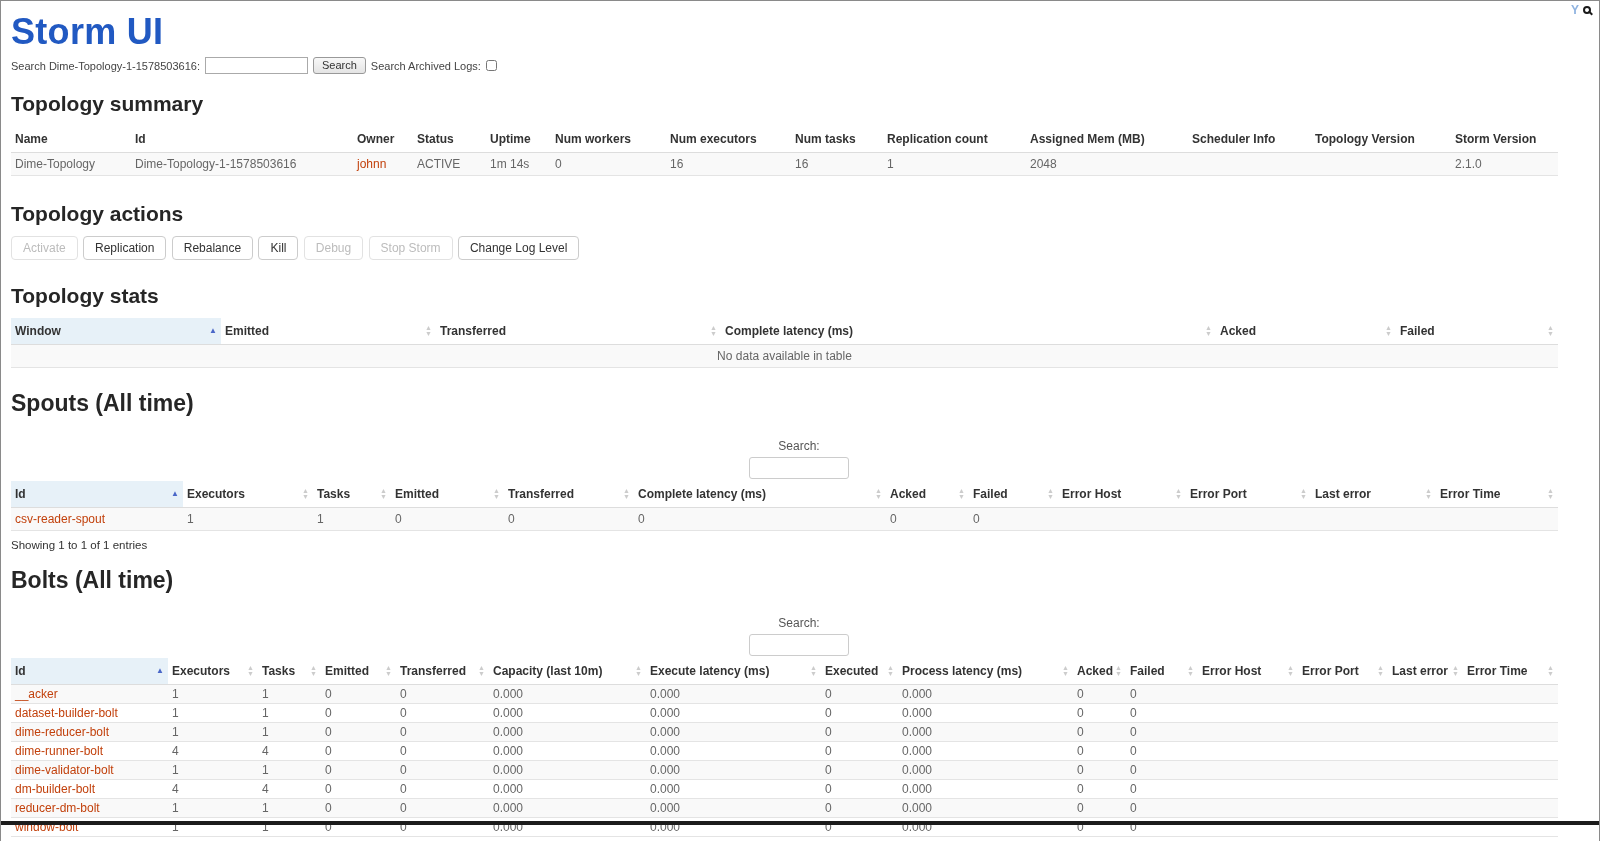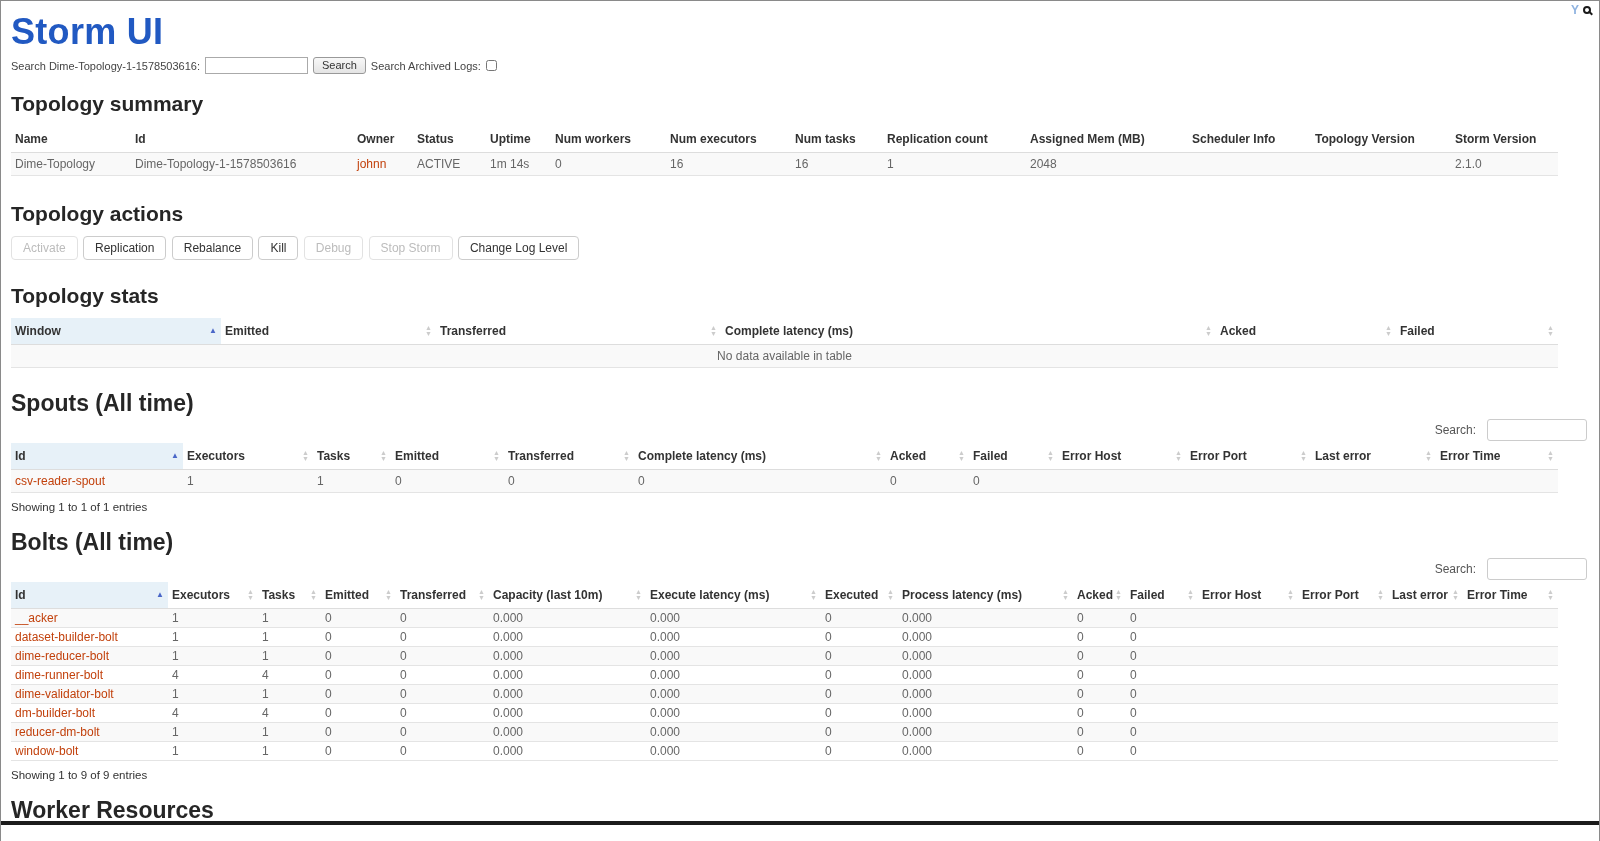--- a/index.html
+++ b/index.html
@@ -40,21 +40,21 @@
   td.center { text-align:center; }
 
   .si { position:absolute; right:4px; top:50%; transform:translateY(-50%); line-height:6px; color:#ccc; font-size:7px; text-align:center; }
   .si.both::before { content:"▲"; display:block; }
   .si.both::after  { content:"▼"; display:block; }
   .si.asc { color:#4a67c8; font-size:8px; }
   .si.asc::before { content:"▲"; }
 
   .table-footer { margin:8px 10px 0 10px; font-size:11.5px; color:#333; }
 
-  .right-tools { margin:2px 12px 0 10px; display:flex; justify-content:flex-end; align-items:center; gap:11px; font-size:12px; color:#555; }
+  .right-tools { margin:22px 12px 0 10px; display:flex; justify-content:flex-end; align-items:center; gap:4px; font-size:12px; color:#555;flex-direction:column; }
   .right-tools input[type=text] { width:100px; height:22px; border:1px solid #ccc; border-radius:3px; padding:2px 4px; font-size:11px; }
 </style>
 </head>
 <body>
 
 <div class="page">
 
   <div class="top-icons">
     <span class="y-filter">Y</span>
     <span class="mag"></span>

